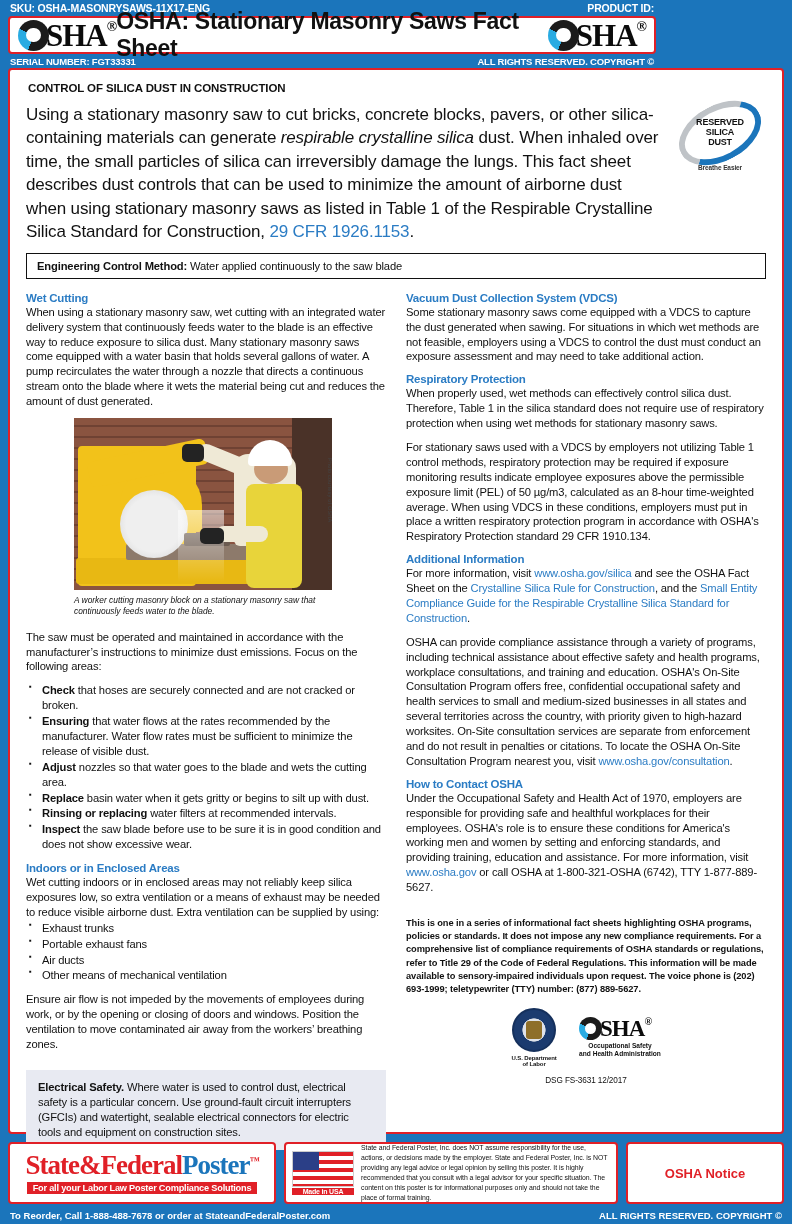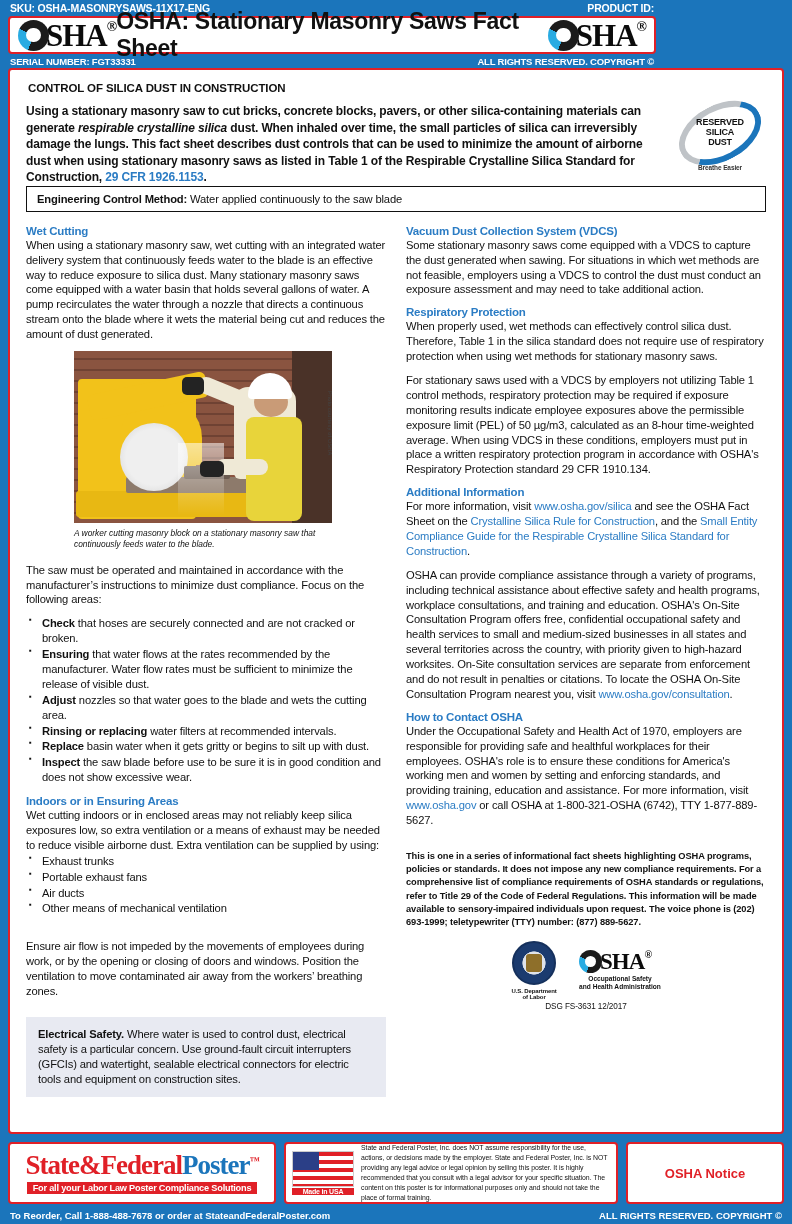--- a/index.html
+++ b/index.html
@@ -54,21 +54,21 @@
     background:#fff;border:2.5px solid #e02027;border-radius:4px;
     box-sizing:border-box;padding:10px 16px 10px 16px;
   }
   .sheet-head{
     font-size:11.5px;font-weight:bold;color:#111;letter-spacing:-0.1px;
     margin:2px 0 9px 2px;
   }
 
   .intro-row{display:flex;gap:10px;align-items:flex-start;}
   .intro-text{
-    flex:1;font-size:12px;line-height:1.38;color:#111;font-weight:bold;
+    flex:1;font-size:17px;line-height:1.38;color:#111;font-weight:normal;
     letter-spacing:-0.15px;
   }
   .intro-text i{font-style:italic;}
   a.lnk{color:#2b7cc4;text-decoration:none;}
 
   
   .csd{width:92px;flex:0 0 92px;text-align:center;padding-top:2px;}
   .csd-ring{
     position:relative;width:88px;height:56px;margin:0 auto;
   }
@@ -80,21 +80,21 @@
     transform:rotate(-28deg);
   }
   .csd-ring .txt{
     position:absolute;inset:0;display:flex;flex-direction:column;
     align-items:center;justify-content:center;
     font-size:9px;font-weight:bold;color:#111;line-height:1.08;letter-spacing:-0.2px;
   }
   .csd-sub{font-size:6.5px;font-weight:bold;color:#333;margin-top:3px;letter-spacing:-0.1px;}
 
   .eng-box{
-    border:1.5px solid #111;padding:6px 10px;
+    margin-top:9px;border:1.5px solid #111;padding:6px 10px;
     font-size:11.2px;color:#111;letter-spacing:-0.15px;
   }
   .eng-box b{font-weight:bold;}
 
   
   .cols{display:flex;gap:20px;margin-top:13px;}
   .col{width:362px;}
   h3.sec{
     color:#2b7cc4;font-size:11.5px;font-weight:bold;margin:0 0 1px 0;
     letter-spacing:-0.2px;
@@ -220,21 +220,21 @@
   }
   .seal-circle::after{
     content:"";position:absolute;left:50%;top:50%;transform:translate(-50%,-50%);
     width:16px;height:18px;background:#8e6f2a;border-radius:3px;
   }
   .dol-label{font-size:6px;font-weight:bold;color:#111;margin-top:3px;letter-spacing:-0.1px;}
   .osha-foot{text-align:center;}
   .mark-md .o-ring{width:23px;height:23px;}
   .mark-md .letters{font-size:23px;letter-spacing:-1px;margin-left:-2px;}
   .osha-foot-sub{font-size:6.6px;font-weight:bold;color:#111;line-height:1.25;margin-top:2px;}
-  .dsg{text-align:center;font-size:8.2px;color:#111;margin-top:2px;letter-spacing:-0.1px;}
+  .dsg{text-align:center;font-size:8.2px;color:#111;margin-top:9px;letter-spacing:-0.1px;}
 
   
   .promo{
     position:absolute;left:8px;top:1142px;width:776px;height:62px;
     display:flex;gap:8px;align-items:stretch;
   }
   .promo-box{
     background:#fff;border:2.5px solid #e02027;border-radius:4px;
     box-sizing:border-box;display:flex;align-items:center;
   }
@@ -349,40 +349,40 @@
             <div class="glove-up"></div>
             <div class="arm-low"></div>
             <div class="glove-low"></div>
             <div class="worker-head"></div>
             <div class="hard-hat"></div>
             <div class="photo-credit">Photo courtesy of OSHA</div>
           </div>
           <div class="caption">A worker cutting masonry block on a stationary masonry saw that continuously feeds water to the blade.</div>
         </div>
 
-        <p class="body" style="margin-top:12px">The saw must be operated and maintained in accordance with the manufacturer’s instructions to minimize dust compliance. Focus on the following areas:</p>
+        <p class="body" style="margin-top:12px">The saw must be operated and maintained in accordance with the manufacturer’s instructions to minimize dust emissions. Focus on the following areas:</p>
         <ul class="bul">
           <li><b>Check</b><span> that hoses are securely connected and are not cracked or broken.</span></li>
           <li><b>Ensuring</b><span> that water flows at the rates recommended by the manufacturer. Water flow rates must be sufficient to minimize the release of visible dust.</span></li>
           <li><b>Adjust</b><span> nozzles so that water goes to the blade and wets the cutting area.</span></li>
+          <li><b>Replace</b><span> basin water when it gets gritty or begins to silt up with dust.</span></li>
           <li><b>Rinsing or replacing</b><span> water filters at recommended intervals.</span></li>
-          <li><b>Replace</b><span> basin water when it gets gritty or begins to silt up with dust.</span></li>
           <li><b>Inspect</b><span> the saw blade before use to be sure it is in good condition and does not show excessive wear.</span></li>
         </ul>
 
-        <h3 class="sec" style="margin-top:10px">Indoors or in Ensuring Areas</h3>
+        <h3 class="sec" style="margin-top:10px">Indoors or in Enclosed Areas</h3>
         <p class="body tight">Wet cutting indoors or in enclosed areas may not reliably keep silica exposures low, so extra ventilation or a means of exhaust may be needed to reduce visible airborne dust. Extra ventilation can be supplied by using:</p>
         <ul class="bul plain" style="margin-top:1px">
           <li>Exhaust trunks</li>
           <li>Portable exhaust fans</li>
           <li>Air ducts</li>
           <li>Other means of mechanical ventilation</li>
         </ul>
 
-        <p class="body" style="margin-top:23px">Ensure air flow is not impeded by the movements of employees during work, or by the opening or closing of doors and windows. Position the ventilation to move contaminated air away from the workers’ breathing zones.</p>
+        <p class="body" style="margin-top:9px">Ensure air flow is not impeded by the movements of employees during work, or by the opening or closing of doors and windows. Position the ventilation to move contaminated air away from the workers’ breathing zones.</p>
 
         <div class="elec-box">
           <b>Electrical Safety.</b><span> Where water is used to control dust, electrical safety is a particular concern. Use ground-fault circuit interrupters (GFCIs) and watertight, sealable electrical connectors for electric tools and equipment on construction sites.</span>
         </div>
       </div>
 
       <div class="col">
         <h3 class="sec">Vacuum Dust Collection System (VDCS)</h3>
         <p class="body">Some stationary masonry saws come equipped with a VDCS to capture the dust generated when sawing. For situations in which wet methods are not feasible, employers using a VDCS to control the dust must conduct an exposure assessment and may need to take additional action.</p>
 

